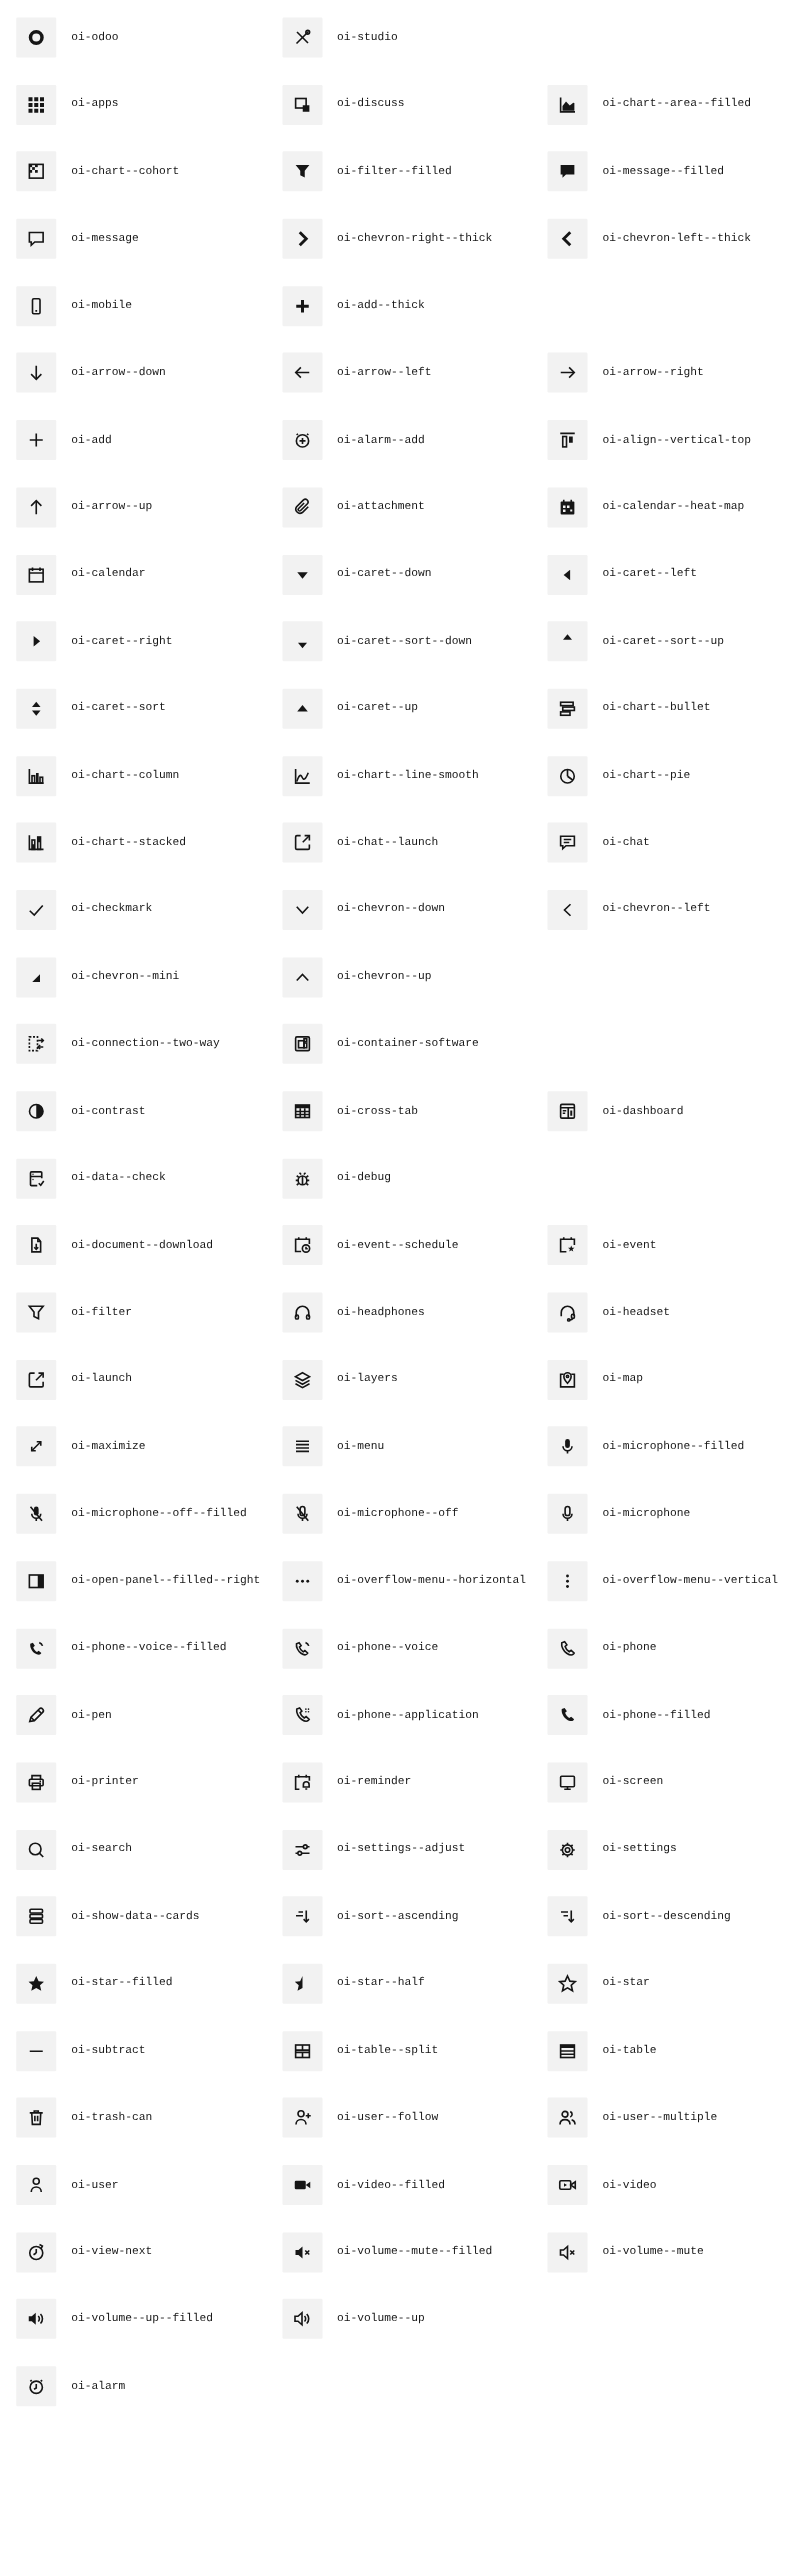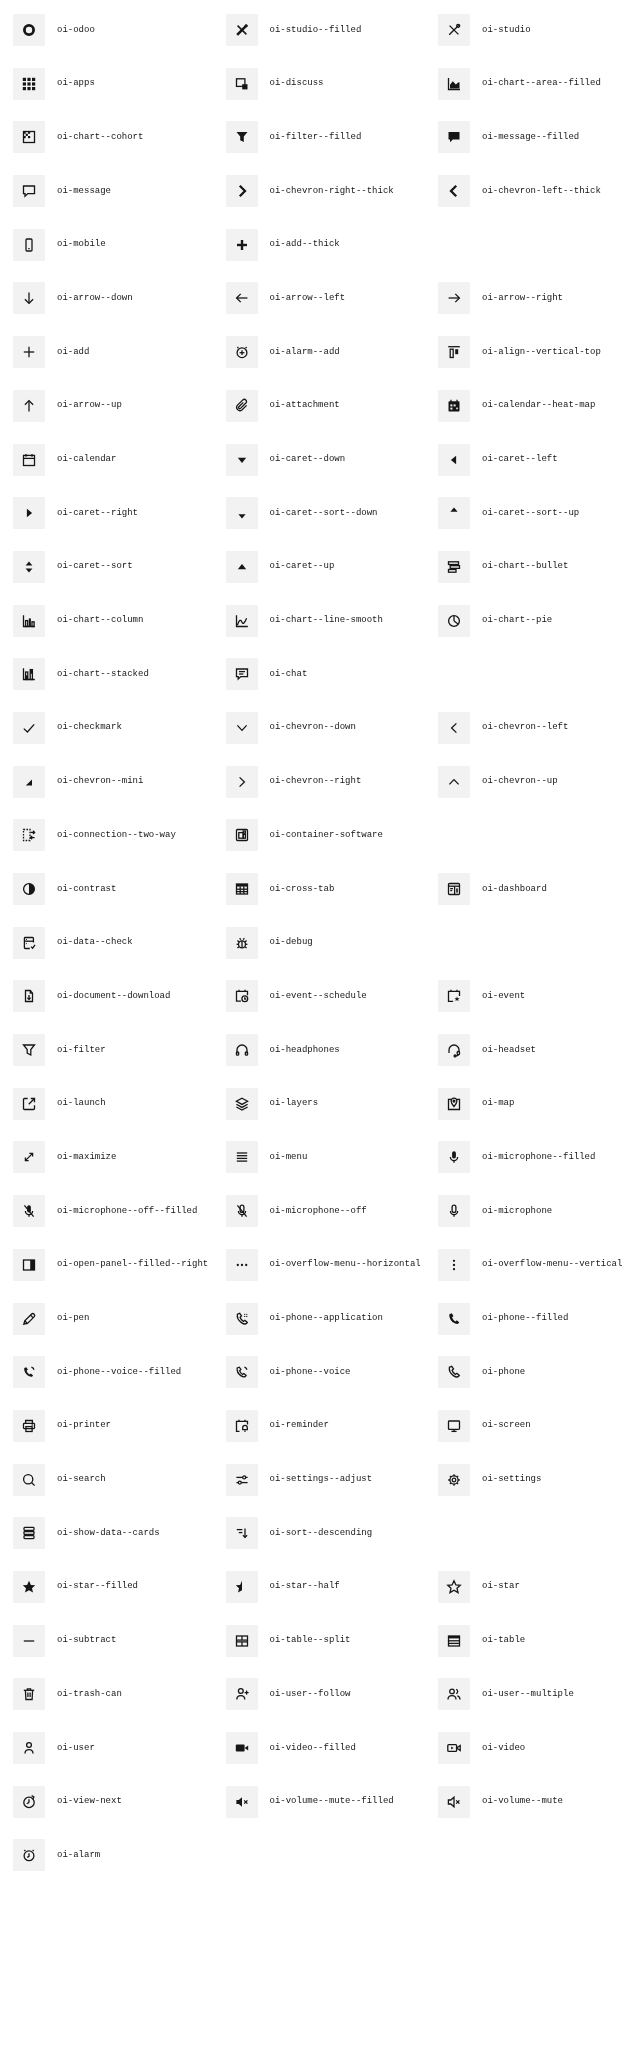--- a/index.html
+++ b/index.html
@@ -37,30 +37,20 @@
           <span class="tile">
             <svg viewBox="0 0 16 16" width="16" height="16">
               <circle cx="8" cy="8" r="4.6" fill="none" stroke="#161616" stroke-width="2.8" stroke-linejoin="miter"></circle>
             </svg>
           </span>
           <span class="label">oi-odoo</span>
         </div>
         <div class="cell">
           <span class="tile">
             <svg viewBox="0 0 16 16" width="16" height="16">
-              <line x1="3.2" y1="12.8" x2="12.8" y2="3.2" fill="none" stroke="#161616" stroke-width="2.6" stroke-linejoin="miter"></line>
-              <line x1="3.6" y1="3.6" x2="12.4" y2="12.4" fill="none" stroke="#161616" stroke-width="1.5" stroke-linejoin="miter"></line>
-              <circle cx="12.2" cy="3.8" r="1.5" fill="#161616" stroke="none"></circle>
-            </svg>
-          </span>
-          <span class="label">oi-studio--filled</span>
-        </div>
-        <div class="cell">
-          <span class="tile">
-            <svg viewBox="0 0 16 16" width="16" height="16">
               <line x1="3.2" y1="12.8" x2="12.8" y2="3.2" fill="none" stroke="#161616" stroke-width="1.3" stroke-linejoin="miter"></line>
               <line x1="3.6" y1="3.6" x2="12.4" y2="12.4" fill="none" stroke="#161616" stroke-width="1.3" stroke-linejoin="miter"></line>
               <circle cx="12.2" cy="3.8" r="1.5" fill="none" stroke="#161616" stroke-width="1.3" stroke-linejoin="miter"></circle>
             </svg>
           </span>
           <span class="label">oi-studio</span>
         </div>
       </div>
     </div>
     <div class="section">
@@ -399,20 +389,30 @@
               <rect x="4.6" y="9.4" width="2.2" height="4.1" fill="#161616" stroke="none"></rect>
               <rect x="9.2" y="3.6" width="2.2" height="9.9" fill="none" stroke="#161616" stroke-width="1.3" stroke-linejoin="miter"></rect>
               <rect x="9.2" y="3.6" width="2.2" height="4.2" fill="#161616" stroke="none"></rect>
             </svg>
           </span>
           <span class="label">oi-chart--stacked</span>
         </div>
         <div class="cell">
           <span class="tile">
             <svg viewBox="0 0 16 16" width="16" height="16">
+              <path d="M13.5 6.3V2.5H9.7" fill="none" stroke="#161616" stroke-width="1.3" stroke-linejoin="miter"></path>
+              <line x1="13.2" y1="2.8" x2="8.2" y2="7.8" fill="none" stroke="#161616" stroke-width="1.3" stroke-linejoin="miter"></line>
+              <path d="M13.5 9.5v3a1 1 0 0 1-1 1h-9a1 1 0 0 1-1-1v-9a1 1 0 0 1 1-1h3" fill="none" stroke="#161616" stroke-width="1.3" stroke-linejoin="miter"></path>
+            </svg>
+          </span>
+          <span class="label">oi-chat--launch</span>
+        </div>
+        <div class="cell">
+          <span class="tile">
+            <svg viewBox="0 0 16 16" width="16" height="16">
               <path d="M2.5 3h11v7.6H6.8L4.2 13v-2.4H2.5z" fill="none" stroke="#161616" stroke-width="1.3" stroke-linejoin="miter"></path>
               <line x1="5" y1="5.6" x2="11" y2="5.6" fill="none" stroke="#161616" stroke-width="1.3" stroke-linejoin="miter"></line>
               <line x1="5" y1="8" x2="9.4" y2="8" fill="none" stroke="#161616" stroke-width="1.3" stroke-linejoin="miter"></line>
             </svg>
           </span>
           <span class="label">oi-chat</span>
         </div>
       </div>
       <div class="row">
         <div class="cell">
@@ -441,28 +441,20 @@
         </div>
       </div>
       <div class="row">
         <div class="cell">
           <span class="tile">
             <svg viewBox="0 0 16 16" width="16" height="16">
               <polygon points="4.8,11.6 11,11.6 11,5.4" fill="#161616" stroke="none"></polygon>
             </svg>
           </span>
           <span class="label">oi-chevron--mini</span>
-        </div>
-        <div class="cell">
-          <span class="tile">
-            <svg viewBox="0 0 16 16" width="16" height="16">
-              <polyline points="5.6,3.4 10.4,8 5.6,12.6" fill="none" stroke="#161616" stroke-width="1.3" stroke-linejoin="miter"></polyline>
-            </svg>
-          </span>
-          <span class="label">oi-chevron--right</span>
         </div>
         <div class="cell">
           <span class="tile">
             <svg viewBox="0 0 16 16" width="16" height="16">
               <polyline points="3.4,10.4 8,5.6 12.6,10.4" fill="none" stroke="#161616" stroke-width="1.3" stroke-linejoin="miter"></polyline>
             </svg>
           </span>
           <span class="label">oi-chevron--up</span>
         </div>
       </div>
@@ -753,20 +745,48 @@
               <circle cx="8" cy="12.2" r="1.15" fill="#161616" stroke="none"></circle>
             </svg>
           </span>
           <span class="label">oi-overflow-menu--vertical</span>
         </div>
       </div>
       <div class="row">
         <div class="cell">
           <span class="tile">
             <svg viewBox="0 0 16 16" width="16" height="16">
+              <path d="M3.2 4c-.4 2.7 1.3 6 3.6 7.6 1.6 1.1 3.7 1.6 4.7.6l.6-.8-2.2-1.9-1.3 1C7.3 9.8 6 8.2 5.6 6.7L6.9 5.5 5.3 3.2z" fill="#161616" stroke="none"></path>
+              <path d="M10.4 3.1a3.8 3.8 0 0 1 2.6 2.6" fill="none" stroke="#161616" stroke-width="1.3" stroke-linejoin="miter"></path>
+            </svg>
+          </span>
+          <span class="label">oi-phone--voice--filled</span>
+        </div>
+        <div class="cell">
+          <span class="tile">
+            <svg viewBox="0 0 16 16" width="16" height="16">
+              <path d="M3.2 4c-.4 2.7 1.3 6 3.6 7.6 1.6 1.1 3.7 1.6 4.7.6l.6-.8-2.2-1.9-1.3 1C7.3 9.8 6 8.2 5.6 6.7L6.9 5.5 5.3 3.2z" fill="none" stroke="#161616" stroke-width="1.3" stroke-linejoin="miter"></path>
+              <path d="M10.4 3.1a3.8 3.8 0 0 1 2.6 2.6" fill="none" stroke="#161616" stroke-width="1.3" stroke-linejoin="miter"></path>
+            </svg>
+          </span>
+          <span class="label">oi-phone--voice</span>
+        </div>
+        <div class="cell">
+          <span class="tile">
+            <svg viewBox="0 0 16 16" width="16" height="16">
+              <path d="M3.4 3.2c-.5 3 1.4 6.6 4 8.4 1.8 1.2 4.1 1.8 5.2.7l.7-.9-2.4-2.1-1.5 1.1C8 9.6 6.6 7.9 6.1 6.2l1.4-1.3L5.7 2.3z" fill="none" stroke="#161616" stroke-width="1.3" stroke-linejoin="miter"></path>
+            </svg>
+          </span>
+          <span class="label">oi-phone</span>
+        </div>
+      </div>
+      <div class="row">
+        <div class="cell">
+          <span class="tile">
+            <svg viewBox="0 0 16 16" width="16" height="16">
               <path d="M2.8 13.2l1-3.4 6.6-6.6a1.9 1.9 0 0 1 2.7 2.7l-6.6 6.6z" fill="none" stroke="#161616" stroke-width="1.3" stroke-linejoin="miter"></path>
               <line x1="9.5" y1="4.1" x2="11.9" y2="6.5" fill="none" stroke="#161616" stroke-width="1.3" stroke-linejoin="miter"></line>
               <line x1="3.8" y1="9.8" x2="6.2" y2="12.2" fill="none" stroke="#161616" stroke-width="1.3" stroke-linejoin="miter"></line>
             </svg>
           </span>
           <span class="label">oi-pen</span>
         </div>
         <div class="cell">
           <span class="tile">
             <svg viewBox="0 0 16 16" width="16" height="16">
@@ -779,48 +799,20 @@
           </span>
           <span class="label">oi-phone--application</span>
         </div>
         <div class="cell">
           <span class="tile">
             <svg viewBox="0 0 16 16" width="16" height="16">
               <path d="M3.4 3.2c-.5 3 1.4 6.6 4 8.4 1.8 1.2 4.1 1.8 5.2.7l.7-.9-2.4-2.1-1.5 1.1C8 9.6 6.6 7.9 6.1 6.2l1.4-1.3L5.7 2.3z" fill="#161616" stroke="none"></path>
             </svg>
           </span>
           <span class="label">oi-phone--filled</span>
-        </div>
-      </div>
-      <div class="row">
-        <div class="cell">
-          <span class="tile">
-            <svg viewBox="0 0 16 16" width="16" height="16">
-              <path d="M3.2 4c-.4 2.7 1.3 6 3.6 7.6 1.6 1.1 3.7 1.6 4.7.6l.6-.8-2.2-1.9-1.3 1C7.3 9.8 6 8.2 5.6 6.7L6.9 5.5 5.3 3.2z" fill="#161616" stroke="none"></path>
-              <path d="M10.4 3.1a3.8 3.8 0 0 1 2.6 2.6" fill="none" stroke="#161616" stroke-width="1.3" stroke-linejoin="miter"></path>
-            </svg>
-          </span>
-          <span class="label">oi-phone--voice--filled</span>
-        </div>
-        <div class="cell">
-          <span class="tile">
-            <svg viewBox="0 0 16 16" width="16" height="16">
-              <path d="M3.2 4c-.4 2.7 1.3 6 3.6 7.6 1.6 1.1 3.7 1.6 4.7.6l.6-.8-2.2-1.9-1.3 1C7.3 9.8 6 8.2 5.6 6.7L6.9 5.5 5.3 3.2z" fill="none" stroke="#161616" stroke-width="1.3" stroke-linejoin="miter"></path>
-              <path d="M10.4 3.1a3.8 3.8 0 0 1 2.6 2.6" fill="none" stroke="#161616" stroke-width="1.3" stroke-linejoin="miter"></path>
-            </svg>
-          </span>
-          <span class="label">oi-phone--voice</span>
-        </div>
-        <div class="cell">
-          <span class="tile">
-            <svg viewBox="0 0 16 16" width="16" height="16">
-              <path d="M3.4 3.2c-.5 3 1.4 6.6 4 8.4 1.8 1.2 4.1 1.8 5.2.7l.7-.9-2.4-2.1-1.5 1.1C8 9.6 6.6 7.9 6.1 6.2l1.4-1.3L5.7 2.3z" fill="none" stroke="#161616" stroke-width="1.3" stroke-linejoin="miter"></path>
-            </svg>
-          </span>
-          <span class="label">oi-phone</span>
         </div>
       </div>
       <div class="row">
         <div class="cell">
           <span class="tile">
             <svg viewBox="0 0 16 16" width="16" height="16">
               <path d="M4.6 5.4V2.5h6.8v2.9" fill="none" stroke="#161616" stroke-width="1.3" stroke-linejoin="miter"></path>
               <rect x="2.5" y="5.4" width="11" height="5.2" rx="0.8" fill="none" stroke="#161616" stroke-width="1.3" stroke-linejoin="miter"></rect>
               <rect x="4.9" y="8.6" width="6.2" height="4.9" fill="none" stroke="#161616" stroke-width="1.3" stroke-linejoin="miter"></rect>
               <line x1="10.6" y1="7" x2="11.8" y2="7" fill="none" stroke="#161616" stroke-width="1.3" stroke-linejoin="miter"></line>
@@ -899,20 +891,31 @@
               <rect x="3" y="2.4" width="10" height="3" rx="0.8" fill="none" stroke="#161616" stroke-width="1.3" stroke-linejoin="miter"></rect>
               <rect x="3" y="6.5" width="10" height="3" rx="0.8" fill="none" stroke="#161616" stroke-width="1.3" stroke-linejoin="miter"></rect>
               <rect x="3" y="10.6" width="10" height="3" rx="0.8" fill="none" stroke="#161616" stroke-width="1.3" stroke-linejoin="miter"></rect>
             </svg>
           </span>
           <span class="label">oi-show-data--cards</span>
         </div>
         <div class="cell">
           <span class="tile">
             <svg viewBox="0 0 16 16" width="16" height="16">
+              <line x1="4.8" y1="4.6" x2="8.4" y2="4.6" fill="none" stroke="#161616" stroke-width="1.3" stroke-linejoin="miter"></line>
+              <line x1="2.8" y1="7.6" x2="8.4" y2="7.6" fill="none" stroke="#161616" stroke-width="1.3" stroke-linejoin="miter"></line>
+              <line x1="11" y1="3.4" x2="11" y2="12.4" fill="none" stroke="#161616" stroke-width="1.3" stroke-linejoin="miter"></line>
+              <polyline points="8.9,10.3 11,12.4 13.1,10.3" fill="none" stroke="#161616" stroke-width="1.3" stroke-linejoin="miter"></polyline>
+            </svg>
+          </span>
+          <span class="label">oi-sort--ascending</span>
+        </div>
+        <div class="cell">
+          <span class="tile">
+            <svg viewBox="0 0 16 16" width="16" height="16">
               <line x1="2.8" y1="4.6" x2="8.4" y2="4.6" fill="none" stroke="#161616" stroke-width="1.3" stroke-linejoin="miter"></line>
               <line x1="4.8" y1="7.6" x2="8.4" y2="7.6" fill="none" stroke="#161616" stroke-width="1.3" stroke-linejoin="miter"></line>
               <line x1="11" y1="3.4" x2="11" y2="12.4" fill="none" stroke="#161616" stroke-width="1.3" stroke-linejoin="miter"></line>
               <polyline points="8.9,10.3 11,12.4 13.1,10.3" fill="none" stroke="#161616" stroke-width="1.3" stroke-linejoin="miter"></polyline>
             </svg>
           </span>
           <span class="label">oi-sort--descending</span>
         </div>
       </div>
       <div class="row">
@@ -1066,20 +1069,42 @@
           <span class="tile">
             <svg viewBox="0 0 16 16" width="16" height="16">
               <polygon points="2.4,6 4.8,6 8,3.2 8,12.8 4.8,10 2.4,10" fill="none" stroke="#161616" stroke-width="1.3" stroke-linejoin="miter"></polygon>
               <line x1="10.2" y1="6.4" x2="13.4" y2="9.6" fill="none" stroke="#161616" stroke-width="1.3" stroke-linejoin="miter"></line>
               <line x1="13.4" y1="6.4" x2="10.2" y2="9.6" fill="none" stroke="#161616" stroke-width="1.3" stroke-linejoin="miter"></line>
             </svg>
           </span>
           <span class="label">oi-volume--mute</span>
         </div>
       </div>
+      <div class="row">
+        <div class="cell">
+          <span class="tile">
+            <svg viewBox="0 0 16 16" width="16" height="16">
+              <polygon points="2,6 4.4,6 7.6,3.2 7.6,12.8 4.4,10 2,10" fill="#161616" stroke="none"></polygon>
+              <path d="M9.6 5.8a3.1 3.1 0 0 1 0 4.4" fill="none" stroke="#161616" stroke-width="1.3" stroke-linejoin="miter"></path>
+              <path d="M11.4 4.2a5.4 5.4 0 0 1 0 7.6" fill="none" stroke="#161616" stroke-width="1.3" stroke-linejoin="miter"></path>
+            </svg>
+          </span>
+          <span class="label">oi-volume--up--filled</span>
+        </div>
+        <div class="cell">
+          <span class="tile">
+            <svg viewBox="0 0 16 16" width="16" height="16">
+              <polygon points="2,6 4.4,6 7.6,3.2 7.6,12.8 4.4,10 2,10" fill="none" stroke="#161616" stroke-width="1.3" stroke-linejoin="miter"></polygon>
+              <path d="M9.6 5.8a3.1 3.1 0 0 1 0 4.4" fill="none" stroke="#161616" stroke-width="1.3" stroke-linejoin="miter"></path>
+              <path d="M11.4 4.2a5.4 5.4 0 0 1 0 7.6" fill="none" stroke="#161616" stroke-width="1.3" stroke-linejoin="miter"></path>
+            </svg>
+          </span>
+          <span class="label">oi-volume--up</span>
+        </div>
+      </div>
     </div>
     <div class="section">
       <div class="row">
         <div class="cell">
           <span class="tile">
             <svg viewBox="0 0 16 16" width="16" height="16">
               <circle cx="8" cy="8.8" r="4.9" fill="none" stroke="#161616" stroke-width="1.3" stroke-linejoin="miter"></circle>
               <polyline points="8,6.2 8,9.4 6.2,10.4" fill="none" stroke="#161616" stroke-width="1.3" stroke-linejoin="miter"></polyline>
               <line x1="3.3" y1="4.1" x2="4.4" y2="3.1" fill="none" stroke="#161616" stroke-width="1.3" stroke-linejoin="miter"></line>
               <line x1="12.7" y1="4.1" x2="11.6" y2="3.1" fill="none" stroke="#161616" stroke-width="1.3" stroke-linejoin="miter"></line>

